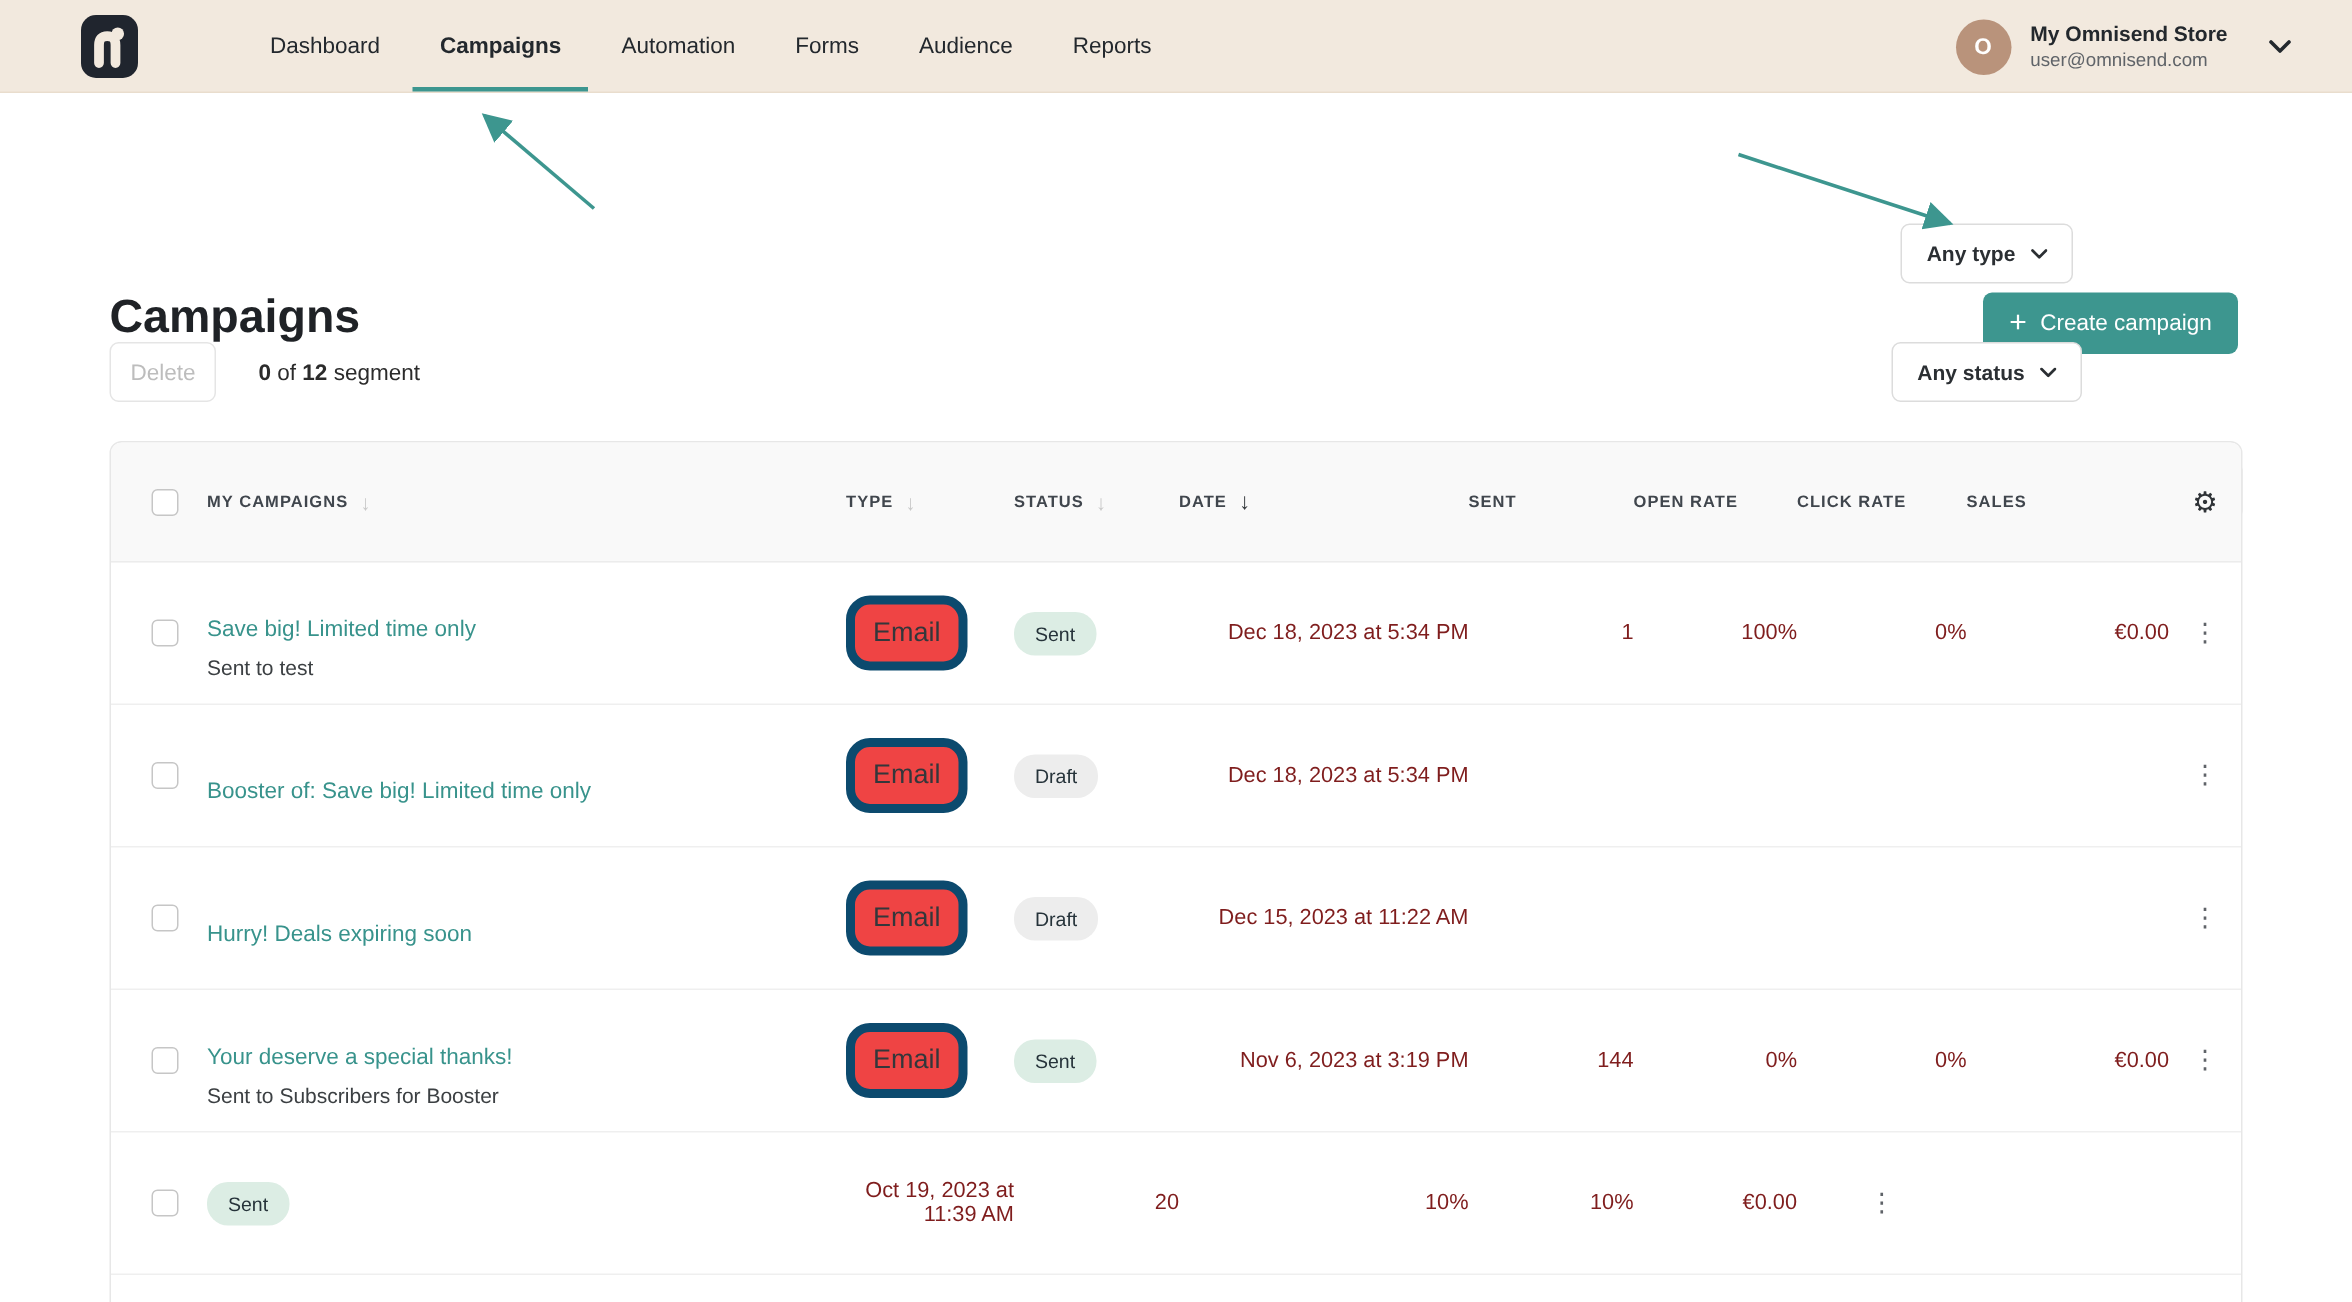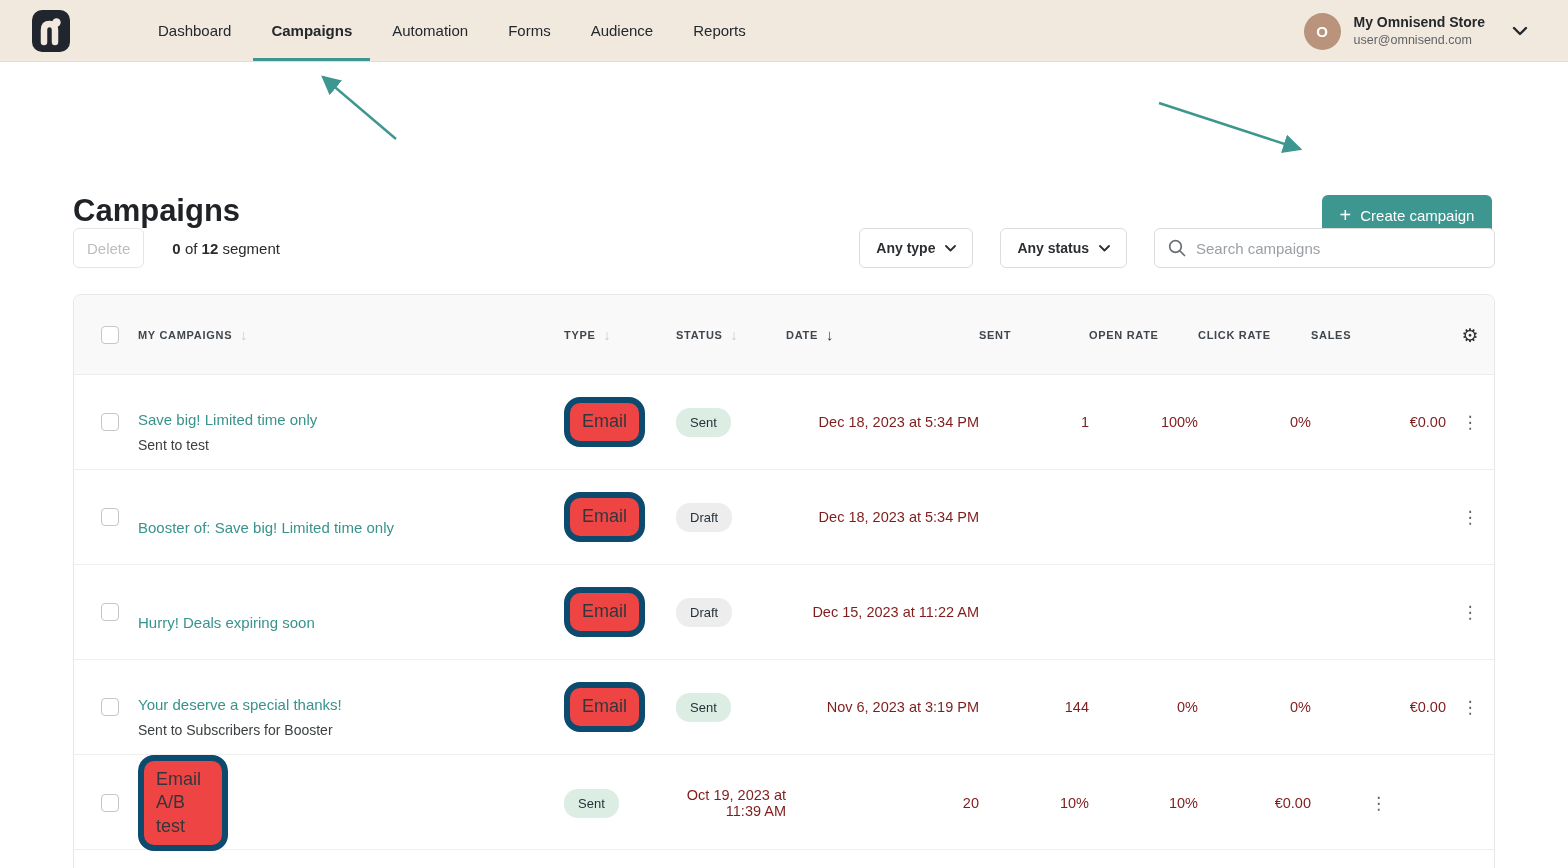--- a/index.html
+++ b/index.html
@@ -1,21 +1,21 @@
 <!DOCTYPE html>
 <html><head>
 <meta charset="utf-8">
 <style>
   * { margin:0; padding:0; box-sizing:border-box; }
   html,body { width:1568px; height:868px; overflow:hidden; background:#fff;
               font-family:"Liberation Sans", sans-serif; color:#2b2f33; }
 
   
   .topbar { position:relative; height:62px; background:#F2E9DE; display:flex;
-            align-items:center; border-bottom:1px solid #E9DDCD; }
+            align-items:center; border-bottom:1px solid #E9DDCD;padding-left:22px; }
   .logo { width:38px; height:42px; margin-left:32px; flex:0 0 auto; cursor:pointer; }
   .nav { display:flex; height:100%; margin-left:68px; }
   .nav-item { position:relative; display:flex; align-items:center; padding:0 20px;
               font-size:15px; color:#23282d; cursor:pointer; }
   .nav-item.active { font-weight:700; }
   .nav-item.active::after { content:""; position:absolute; left:2px; right:2px; bottom:0;
               height:3px; background:#3D968F; }
   .account { position:absolute; right:40px; top:0; height:62px; display:flex;
              align-items:center; gap:13px; cursor:pointer; }
   .avatar { width:37px; height:37px; border-radius:50%; background:#B9937B; color:#fff;
@@ -36,21 +36,21 @@
   .annotations { position:absolute; left:0; top:-62px; width:1568px; height:868px;
                  pointer-events:none; z-index:50; }
 
   
   .toolbar { position:absolute; left:73px; right:73px; top:166px; height:40px;
              display:flex; align-items:center; }
   .delete-btn { height:40px; padding:0 13px; background:#fff; border:1px solid #E5E5E5;
                 border-radius:6px; color:#BDBDBD; font-size:15px; font-family:inherit; cursor:pointer; }
   .sel-text { margin-left:28px; font-size:15px; color:#2b2b2b; }
   .sel-text b { font-weight:700; }
-  .filters { margin-left:auto; display:flex; align-items:center; gap:27px; }
+  .filters { margin-left:auto; display:flex; align-items:center; gap:39px;flex-direction:column; }
   .drop { height:40px; padding:0 16px; background:#fff; border:1px solid #DCDCDC;
           border-radius:6px; font-size:14px; font-weight:600; color:#2b2f33;
           display:flex; align-items:center; gap:10px; font-family:inherit; cursor:pointer; }
   .search { width:341px; height:40px; border:1px solid #DCDCDC; border-radius:6px;
             background:#fff; display:flex; align-items:center; padding:0 13px; gap:10px; }
   .search input { border:none; outline:none; flex:1; font-size:15px; font-family:inherit; color:#333; }
   .search input::placeholder { color:#9aa0a6; }
 
   
   .card { position:absolute; left:73px; top:232px; width:1422px; height:620px;
@@ -284,21 +284,20 @@
       <div class="cell-text">€0.00</div>
       <div class="kebab-cell">
           <span class="kebab">⋮</span>
         </div>
     </div>
 
     <div class="trow row">
       <div class="cb-cell">
           <div class="checkbox"></div>
         </div>
-      <div><span class="pill-type">Email A/B test</span></div>
       <div><span class="pill-status" data-kind="sent">Sent</span></div>
       <div class="cell-text">Oct 19, 2023 at 11:39 AM</div>
       <div class="cell-text">20</div>
       <div class="cell-text">10%</div>
       <div class="cell-text">10%</div>
       <div class="cell-text">€0.00</div>
       <div class="kebab-cell">
           <span class="kebab">⋮</span>
         </div>
     </div>

